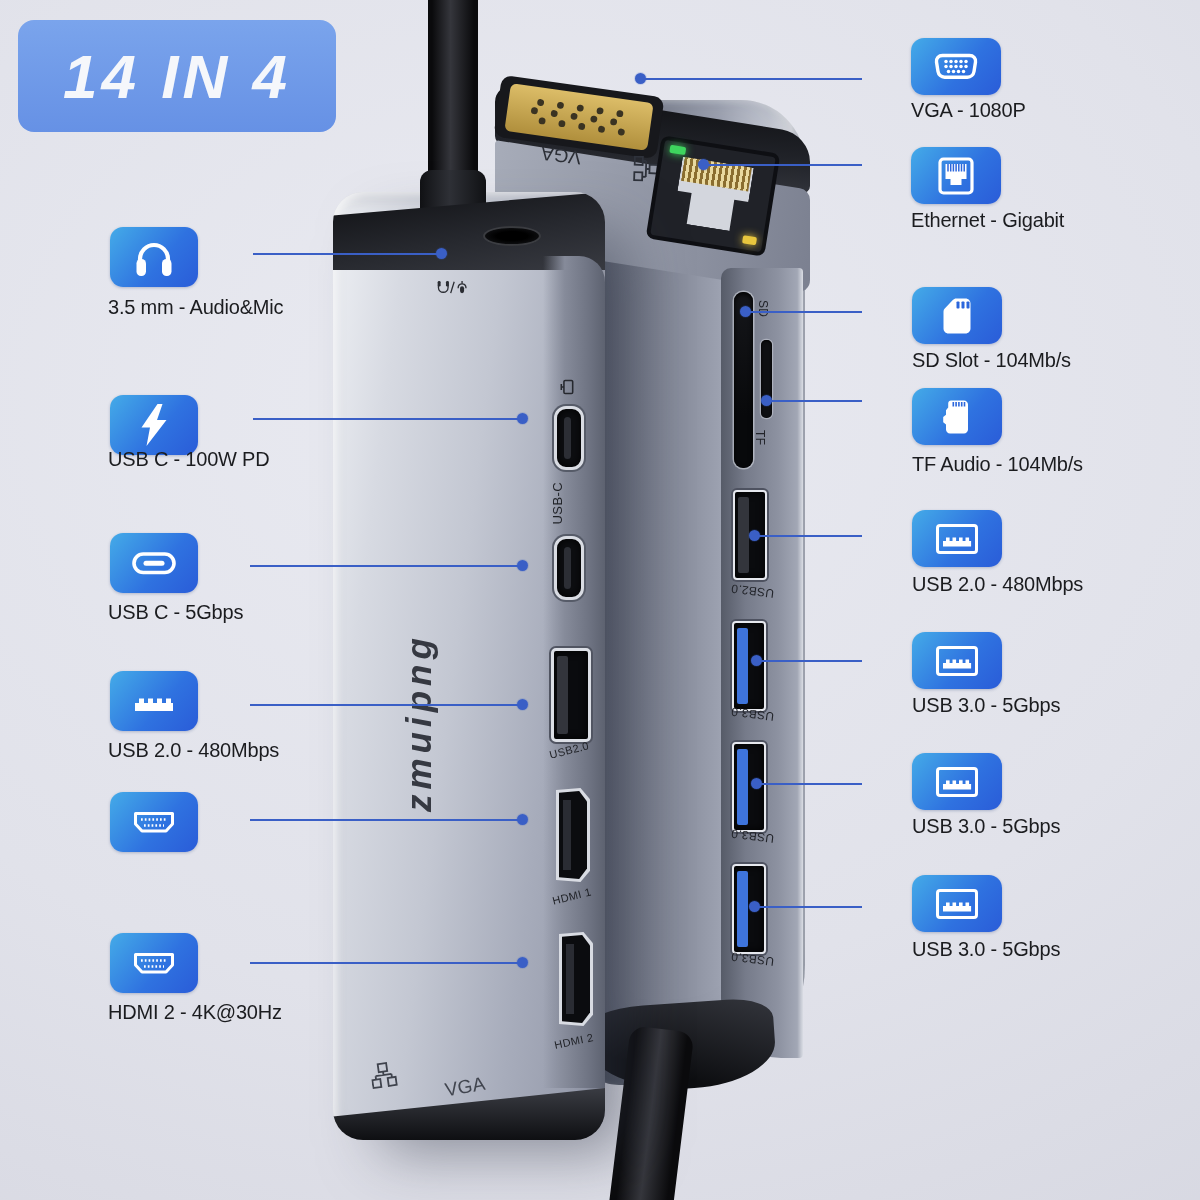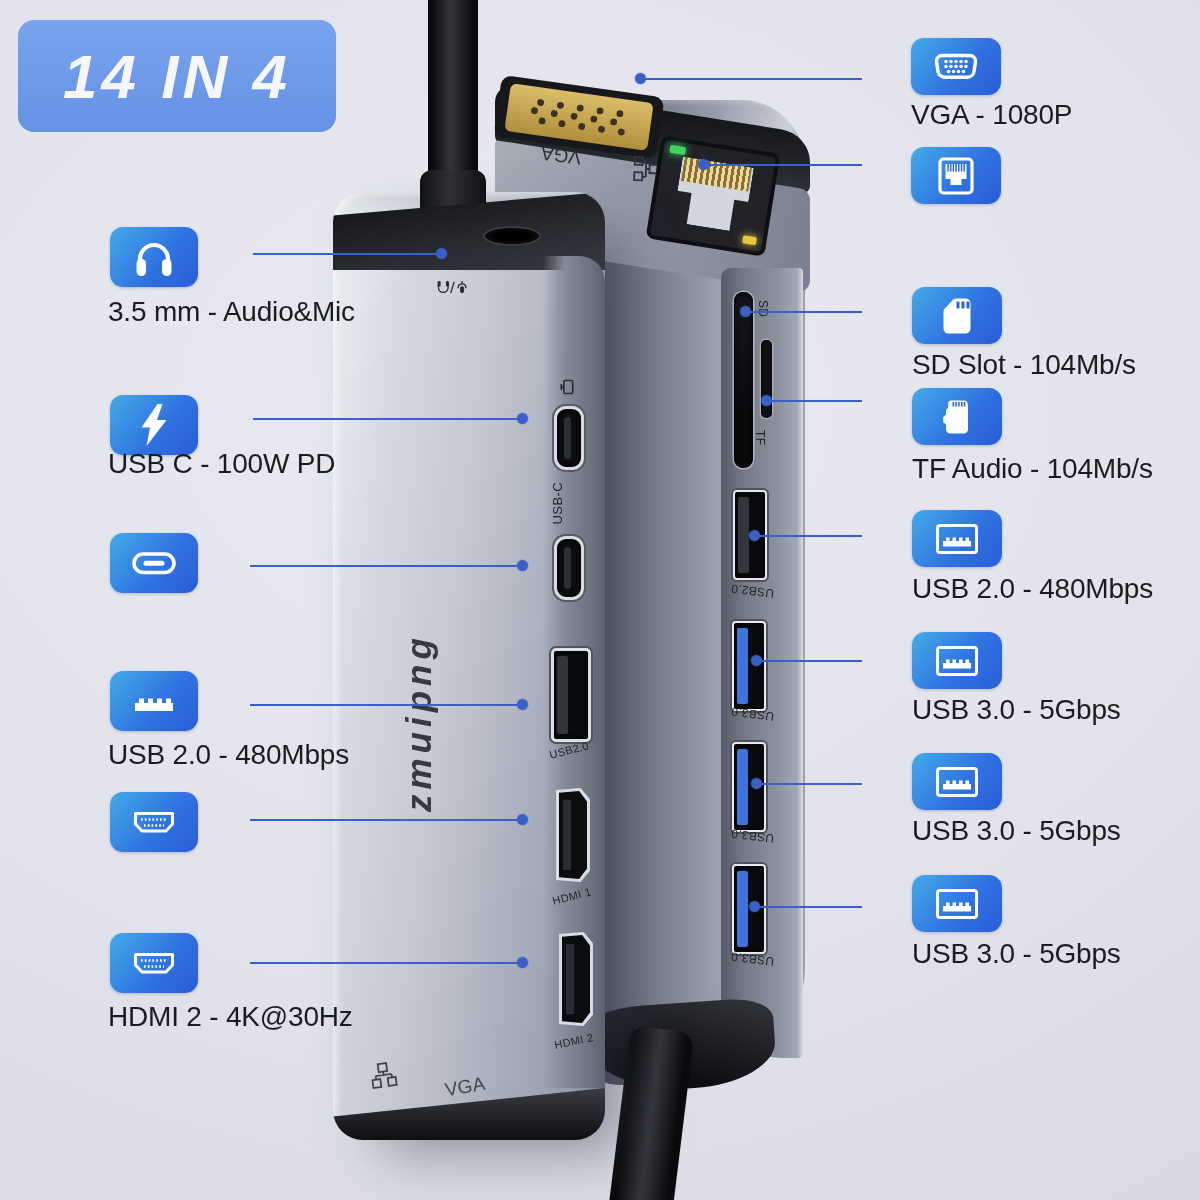--- a/index.html
+++ b/index.html
@@ -22,21 +22,21 @@
   
   .ico{
     border-radius:13px;color:#fff;
     background:linear-gradient(130deg,#44abe8 0%,#2f72e0 58%,#2a5cd8 100%);
     display:flex;align-items:center;justify-content:center;
     box-shadow:0 1px 3px rgba(40,60,120,.28);z-index:55;
   }
   .ico-l{width:88px;height:60px}
   .ico-r{width:90px;height:57px}
   .ico svg{width:48px;height:48px}
-  .ct{font-size:28px;color:#1b1c1f;letter-spacing:-.2px;white-space:nowrap;z-index:55}
+  .ct{font-size:20px;color:#1b1c1f;letter-spacing:-.2px;white-space:nowrap;z-index:55}
   
   .line{height:2px;background:#3a5fc6;z-index:50}
   .dot{width:11px;height:11px;border-radius:50%;background:#3a5fc6;z-index:51;
        box-shadow:0 0 0 1px rgba(58,95,198,.18)}
   
   .vtext{writing-mode:vertical-rl;transform:rotate(180deg)}
   .vtext2{writing-mode:vertical-rl}
   .print{color:#23252b;white-space:nowrap}
   
   .devB{left:575px;top:100px;width:230px;height:985px;z-index:10}
@@ -388,20 +388,21 @@
       <svg>
         <use href="#sym-lightning"></use>
       </svg>
     </div>
   <div class="a ct" style="left:108px;top:448px">USB C - 100W PD</div>
   <div class="a ico ico-l" style="left:110px;top:533px">
       <svg>
         <use href="#sym-usbc"></use>
       </svg>
     </div>
+  <div class="a ct" style="left:108px;top:601px">USB C - 5Gbps</div>
   <div class="a ico ico-l" style="left:110px;top:671px">
       <svg>
         <use href="#sym-usbteeth"></use>
       </svg>
     </div>
   <div class="a ct" style="left:108px;top:739px">USB 2.0 - 480Mbps</div>
   <div class="a ico ico-l" style="left:110px;top:792px">
       <svg>
         <use href="#sym-hdmi"></use>
       </svg>
@@ -417,20 +418,21 @@
       <svg>
         <use href="#sym-vga"></use>
       </svg>
     </div>
   <div class="a ct" style="left:911px;top:99px">VGA - 1080P</div>
   <div class="a ico ico-r" style="left:911px;top:147px">
       <svg>
         <use href="#sym-ethernet"></use>
       </svg>
     </div>
+  <div class="a ct" style="left:911px;top:209px">Ethernet - Gigabit</div>
   <div class="a ico ico-r" style="left:912px;top:287px">
       <svg>
         <use href="#sym-sd"></use>
       </svg>
     </div>
   <div class="a ct" style="left:912px;top:349px">SD Slot - 104Mb/s</div>
   <div class="a ico ico-r" style="left:912px;top:388px">
       <svg>
         <use href="#sym-tf"></use>
       </svg>

